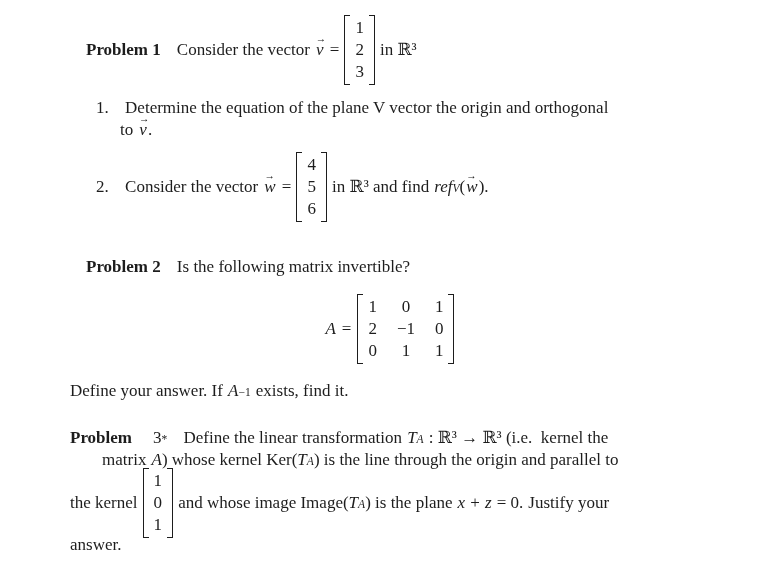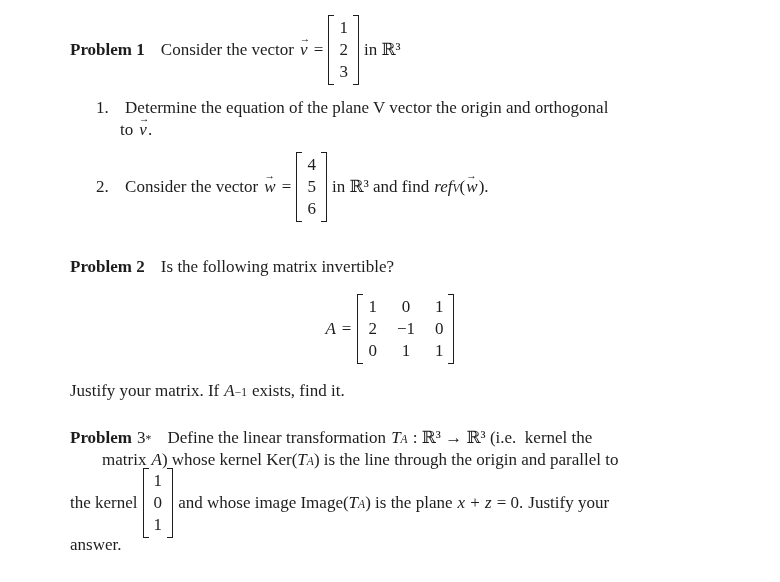--- a/index.html
+++ b/index.html
@@ -14,21 +14,21 @@
     line-height:22px;
     overflow:hidden;
   }
   .abs{position:absolute;}
   .line{display:flex;align-items:baseline;column-gap:0.3em;}
   .vline{display:flex;align-items:center;column-gap:0.3em;}
   .tight{display:inline-flex;align-items:baseline;column-gap:0;}
   .pre{white-space:pre;}
   .bold{font-weight:bold;}
   .mi{font-style:italic;}
-  .label{margin-right:11px;}
+  .label{margin-right:11px;margin-left:16px;}
   .item-num{width:24px;flex:0 0 24px;}
   sub{font-size:0.68em;vertical-align:-0.22em;line-height:0;}
   sup{font-size:0.68em;vertical-align:0.5em;line-height:0;}
   
   .vec{font-style:italic;position:relative;display:inline-block;padding:0 1px;}
   .vec-arrow{position:absolute;left:8%;top:-0.52em;font-size:0.6em;font-style:normal;line-height:1;}
   
   .mat{display:inline-flex;align-items:stretch;}
   .brk{width:5px;flex:0 0 5px;}
   .brk-l{border-left:1.5px solid currentColor;border-top:1.5px solid currentColor;border-bottom:1.5px solid currentColor;}
@@ -118,21 +118,21 @@
         <span class="cell">0</span>
         <span class="cell">0</span>
         <span class="cell">1</span>
         <span class="cell">1</span>
       </span>
       <span class="brk brk-r"></span>
     </span>
   </div>
 
   <div class="abs line" style="left:70px;top:380px;">
-    <span class="pre">Justify your matrix. If</span>
+    <span class="pre">Define your answer. If</span>
     <span class="tight">
       <span class="mi pre">A</span>
         <sup class="pre">−1</sup>
     </span>
     <span class="pre">exists, find it.</span>
   </div>
 
   <div class="abs line" style="left:70px;top:427px;">
     <span class="bold pre">Problem</span>
     <span class="tight label">

